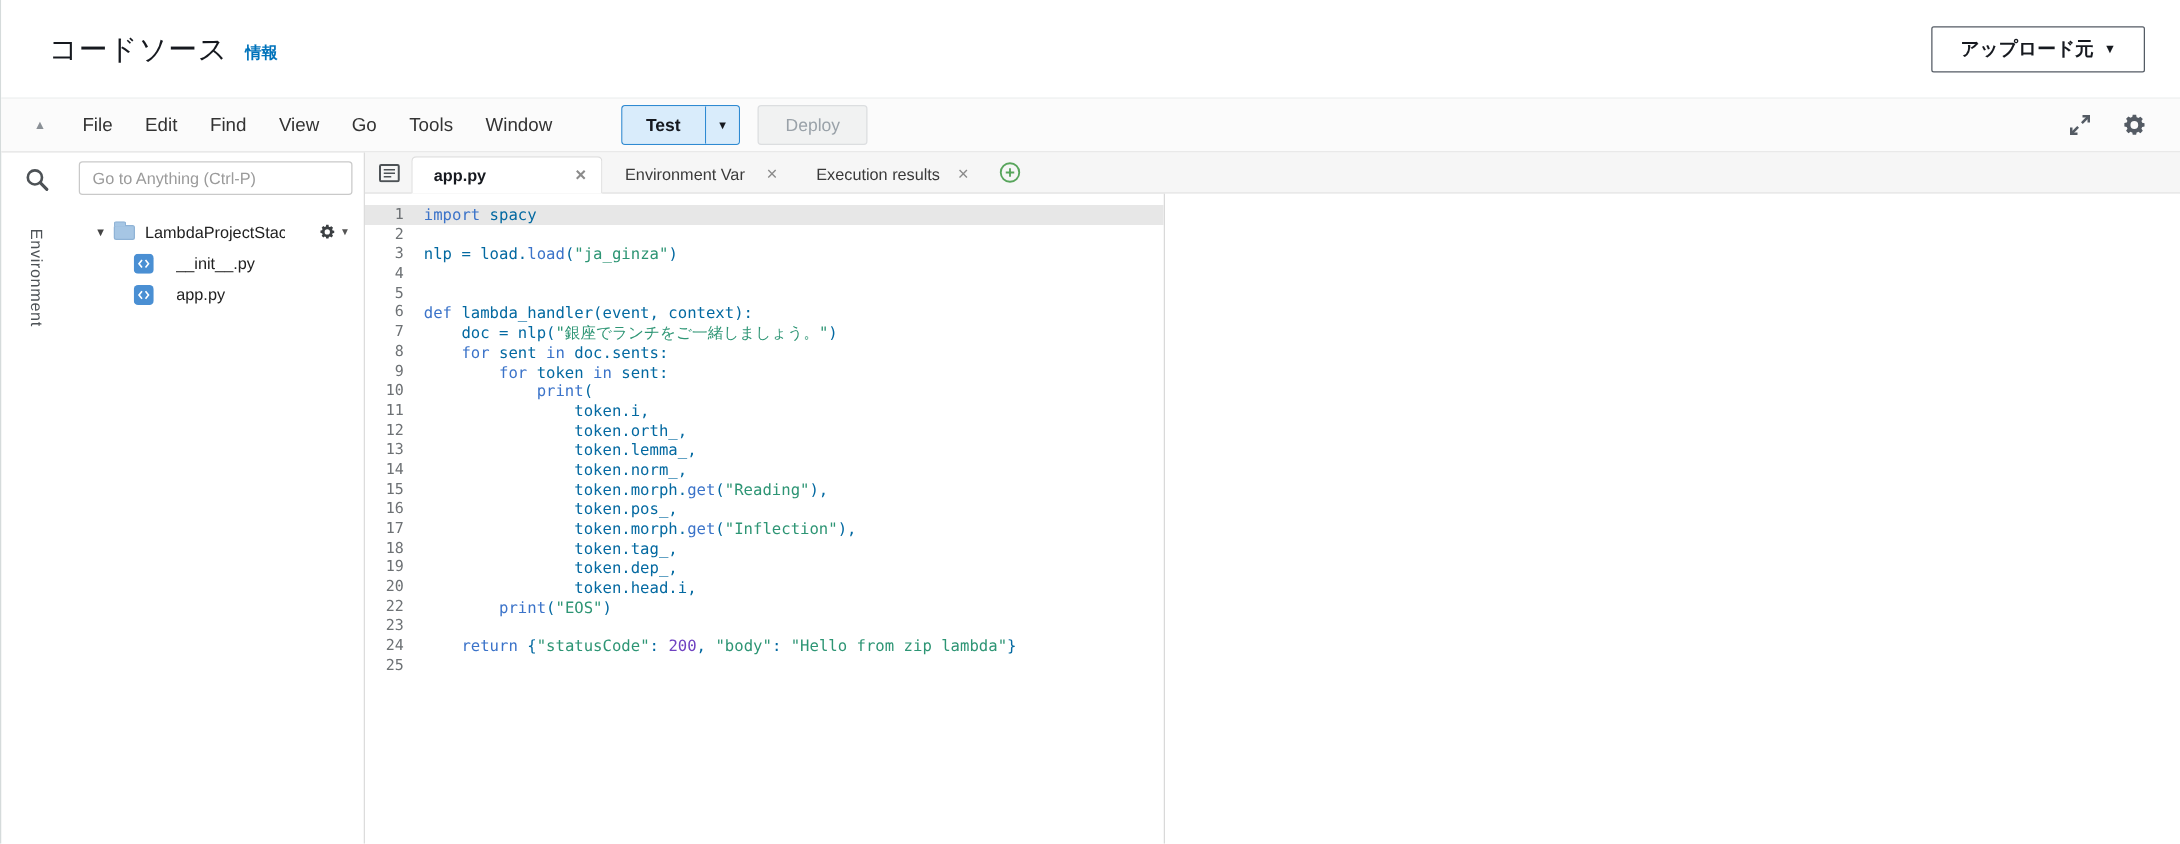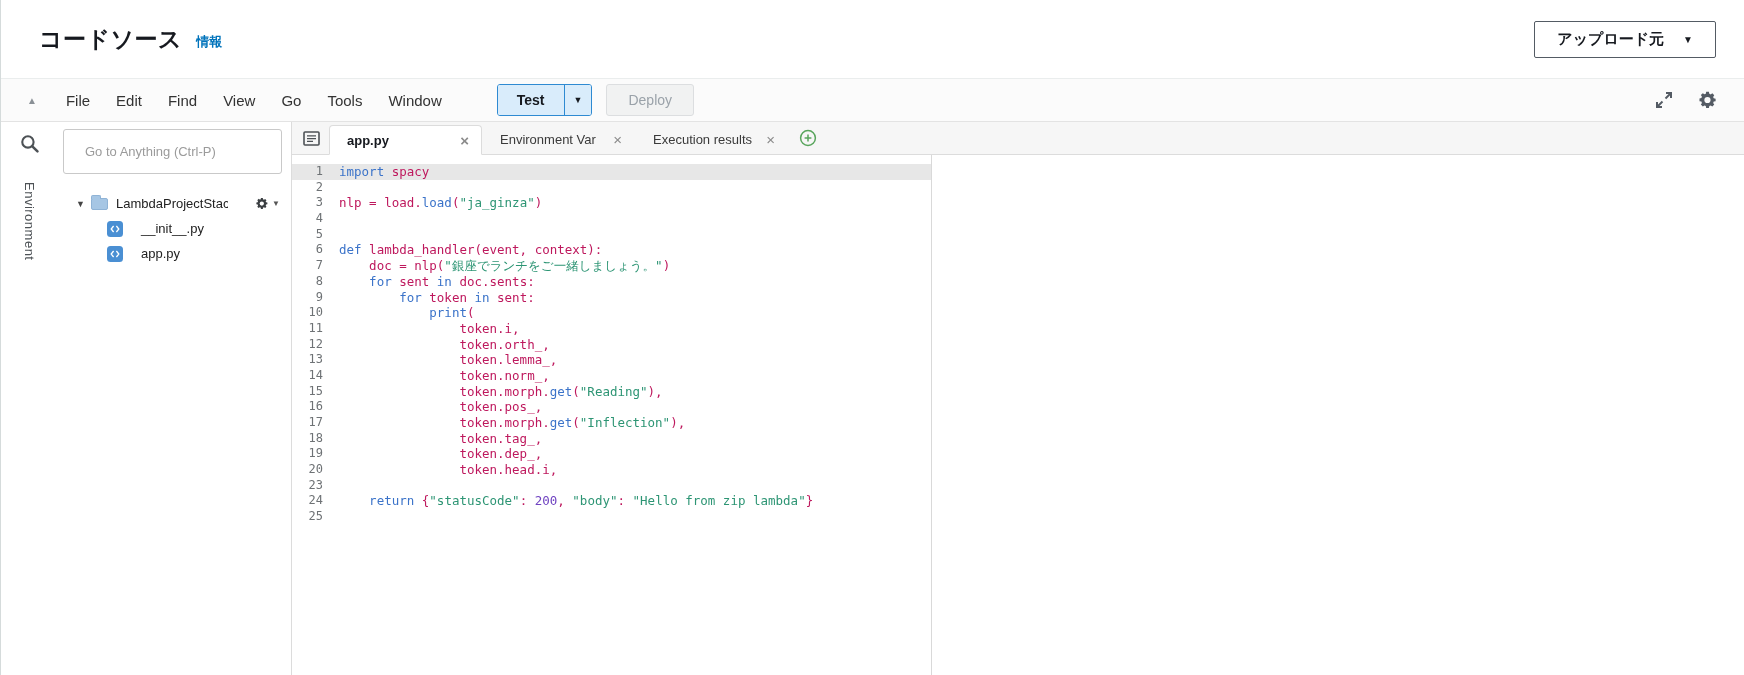--- a/index.html
+++ b/index.html
@@ -2,44 +2,44 @@
 <html><head>
 <meta charset="utf-8">
 <style>
   * { margin:0; padding:0; box-sizing:border-box; }
   html,body { width:1744px; height:675px; }
   body { font-family:"Liberation Sans", sans-serif; background:#fff; color:#16191f; overflow:hidden; }
   .page { width:1744px; height:675px; display:flex; flex-direction:column; background:#fff; border-left:1px solid #d5dbdb; }
 
   
   .header { height:79px; flex:none; display:flex; align-items:center; padding:0 28px 0 38px; border-bottom:1px solid #eaeded; background:#fff; }
-  .page-title { font-size:23px; font-weight:700; letter-spacing:.5px; }
+  .page-title { font-size:23px; font-weight:400; letter-spacing:.5px; }
   .info-link { color:#0073bb; font-size:13px; font-weight:700; margin:6px 0 0 14px; cursor:pointer; }
-  .upload-btn { margin-left:auto; background:#fff; border:1px solid #545b64; border-radius:2px; padding:8px 22px; font-size:15px; font-weight:700; color:#16191f; display:flex; align-items:center; gap:19px; cursor:pointer; font-family:inherit; }
+  .upload-btn { margin-left:auto; background:#fff; border:1px solid #545b64; border-radius:2px; padding:8px 22px; font-size:15px; font-weight:700; color:#16191f; display:flex; align-items:center; gap:8px; cursor:pointer; font-family:inherit; }
   .upload-btn .caret { font-size:10px; }
 
   
   .menubar { height:43px; flex:none; display:flex; align-items:center; background:#fbfbfb; border-bottom:1px solid #e3e3e3; padding:0 26px 0 12px; }
   .collapse-caret { color:#8a9096; font-size:10px; margin:0 16px 0 14px; cursor:pointer; }
   .menu-item { font-size:15px; color:#333; padding:0 13px; cursor:pointer; }
   .test-group { display:flex; margin-left:42px; border:1px solid #2e8ad2; border-radius:3px; overflow:hidden; }
   .test-main { background:#d9ecfb; border:none; border-right:1px solid #2e8ad2; font-family:Liberation Sans, sans-serif; font-size:14px; font-weight:700; color:#16191f; padding:7px 19px; cursor:pointer; }
   .test-caret { background:#d9ecfb; border:none; padding:0 9px; font-size:9px; color:#16191f; cursor:pointer; }
   .deploy-btn { margin-left:14px; background:#f1f2f2; border:1px solid #dcdee0; border-radius:3px; color:#9aa2a9; font-family:inherit; font-size:14px; padding:7px 21px; cursor:default; }
   .menubar-right { margin-left:auto; display:flex; align-items:center; gap:22px; }
   .icon-btn { cursor:pointer; display:flex; align-items:center; }
 
   
   .workspace { flex:1; display:flex; min-height:0; }
   .rail { width:56px; flex:none; display:flex; flex-direction:column; align-items:center; padding-top:11px; }
   .search-icon { cursor:pointer; }
   .env-label { margin-top:24px; writing-mode:vertical-rl; font-size:13px; color:#4d5256; letter-spacing:.5px; cursor:pointer; }
 
   .filetree { width:234px; flex:none; padding:7px 9px 0 6px; }
-  .goto-input { width:100%; height:45px; border:1px solid #c9c9c9; border-radius:3px; font-family:inherit; font-size:13px; padding:0 21px; color:#333; background:#fff; }
+  .goto-input { width:100%; height:27px; border:1px solid #c9c9c9; border-radius:3px; font-family:inherit; font-size:13px; padding:0 10px; color:#333; background:#fff; }
   .goto-input::placeholder { color:#9b9b9b; }
   .tree { margin-top:17px; font-size:13px; color:#222; }
   .tree-row { display:flex; align-items:center; height:25px; cursor:pointer; }
   .disclosure { font-size:9px; color:#444; width:15px; margin-left:13px; flex:none; }
   .folder-icon { width:17px; height:12px; background:#a6c6e4; border:1px solid #8fb3d6; border-radius:2px; position:relative; margin-right:8px; flex:none; }
   .folder-icon::before { content:""; position:absolute; top:-4px; left:-1px; width:8px; height:3px; background:#a6c6e4; border:1px solid #8fb3d6; border-bottom:none; border-radius:2px 2px 0 0; }
   .folder-label { white-space:nowrap; overflow:hidden; max-width:112px; }
   .tree-gear { margin-left:auto; display:flex; align-items:center; gap:3px; padding-right:2px; cursor:pointer; }
   .gear-caret { font-size:8px; color:#555; }
   .file-row { display:flex; align-items:center; gap:18px; height:25px; padding-left:44px; cursor:pointer; }
@@ -56,21 +56,21 @@
 
   .panes { flex:1; min-height:0; display:flex; background:#fff; }
   .editor { width:640px; flex:none; border-right:1px solid #d9d9d9; padding-top:9px; font-family:"DejaVu Sans Mono", monospace; font-size:12.5px; overflow:hidden; cursor:text; }
   .code-row { display:flex; height:15.7px; line-height:15.8px; white-space:pre; }
   .code-row.active { background:#e7e7e7; }
   .gutter-num { width:37px; flex:none; text-align:right; padding-right:6px; color:#6e7275; font-size:12px; }
   .code-text { padding-left:10px; color:#161616; }
   .tok-kw { color:#3b73c9; }
   .tok-str { color:#2d9574; }
   .tok-num { color:#6f42c1; }
-  .tok-pl { color:#be185d; }
+  .tok-pl { color:#0369a1; }
   .empty-pane { flex:1; background:#fff; }
 </style>
 </head>
 <body>
 
 <div class="page">
 
   <div class="header">
     <span class="page-title">コードソース</span>
     <span class="info-link">情報</span>
@@ -202,20 +202,21 @@
               <div class="code-row"><span class="gutter-num">11</span><span class="code-text"><span class="tok-pl">                token.i,</span></span></div>
               <div class="code-row"><span class="gutter-num">12</span><span class="code-text"><span class="tok-pl">                token.orth_,</span></span></div>
               <div class="code-row"><span class="gutter-num">13</span><span class="code-text"><span class="tok-pl">                token.lemma_,</span></span></div>
               <div class="code-row"><span class="gutter-num">14</span><span class="code-text"><span class="tok-pl">                token.norm_,</span></span></div>
               <div class="code-row"><span class="gutter-num">15</span><span class="code-text"><span class="tok-pl">                token.morph.</span><span class="tok-kw">get</span><span class="tok-pl">(</span><span class="tok-str">"Reading"</span><span class="tok-pl">),</span></span></div>
               <div class="code-row"><span class="gutter-num">16</span><span class="code-text"><span class="tok-pl">                token.pos_,</span></span></div>
               <div class="code-row"><span class="gutter-num">17</span><span class="code-text"><span class="tok-pl">                token.morph.</span><span class="tok-kw">get</span><span class="tok-pl">(</span><span class="tok-str">"Inflection"</span><span class="tok-pl">),</span></span></div>
               <div class="code-row"><span class="gutter-num">18</span><span class="code-text"><span class="tok-pl">                token.tag_,</span></span></div>
               <div class="code-row"><span class="gutter-num">19</span><span class="code-text"><span class="tok-pl">                token.dep_,</span></span></div>
               <div class="code-row"><span class="gutter-num">20</span><span class="code-text"><span class="tok-pl">                token.head.i,</span></span></div>
+              <div class="code-row"><span class="gutter-num">22</span><span class="code-text"><span class="tok-pl">        </span><span class="tok-kw">print</span><span class="tok-pl">(</span><span class="tok-str">"EOS"</span><span class="tok-pl">)</span></span></div>
               <div class="code-row"><span class="gutter-num">23</span><span class="code-text"></span></div>
               <div class="code-row"><span class="gutter-num">24</span><span class="code-text"><span class="tok-pl">    </span><span class="tok-kw">return</span><span class="tok-pl"> {</span><span class="tok-str">"statusCode"</span><span class="tok-pl">: </span><span class="tok-num">200</span><span class="tok-pl">, </span><span class="tok-str">"body"</span><span class="tok-pl">: </span><span class="tok-str">"Hello from zip lambda"</span><span class="tok-pl">}</span></span></div>
               <div class="code-row"><span class="gutter-num">25</span><span class="code-text"></span></div>
             </div>
         </div>
         <div class="empty-pane"></div>
       </div>
     </div>
 
   </div>

